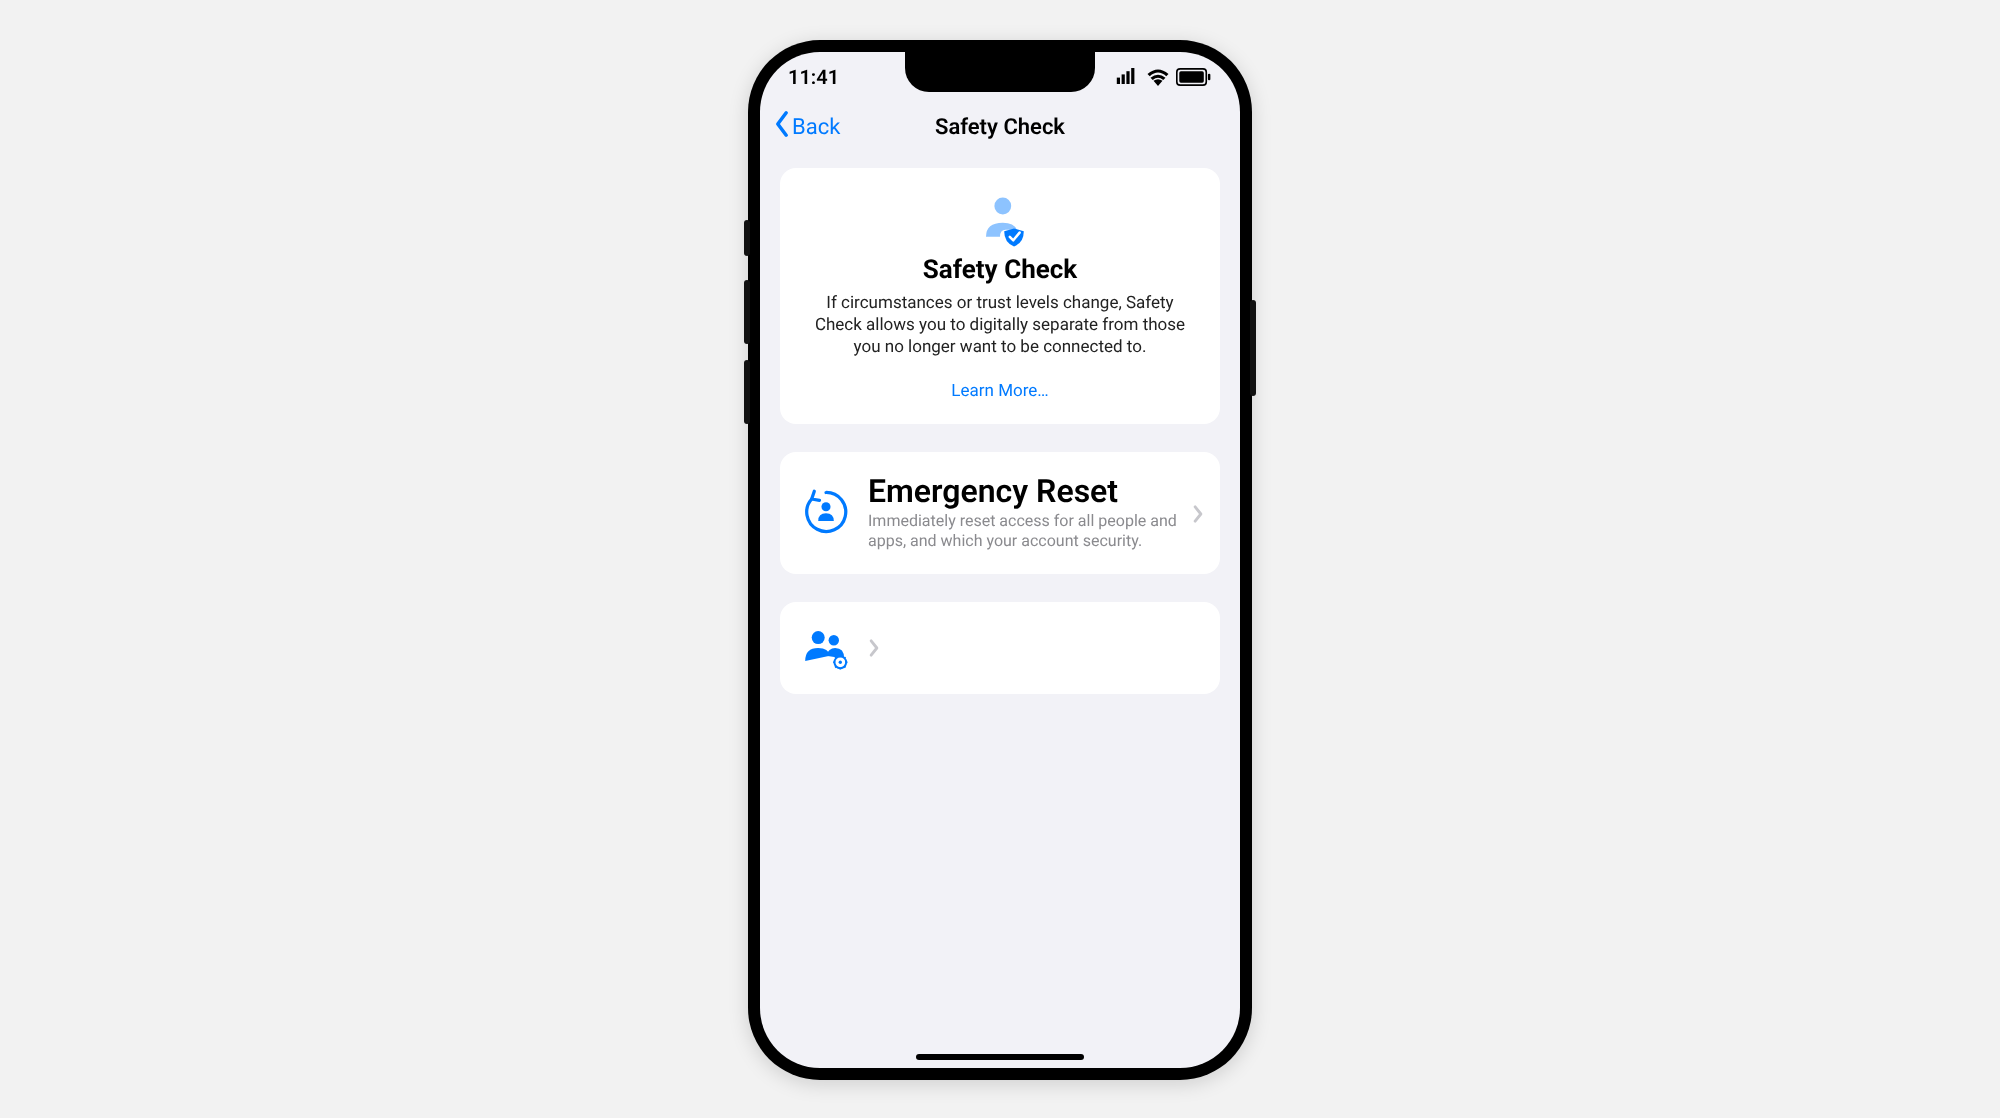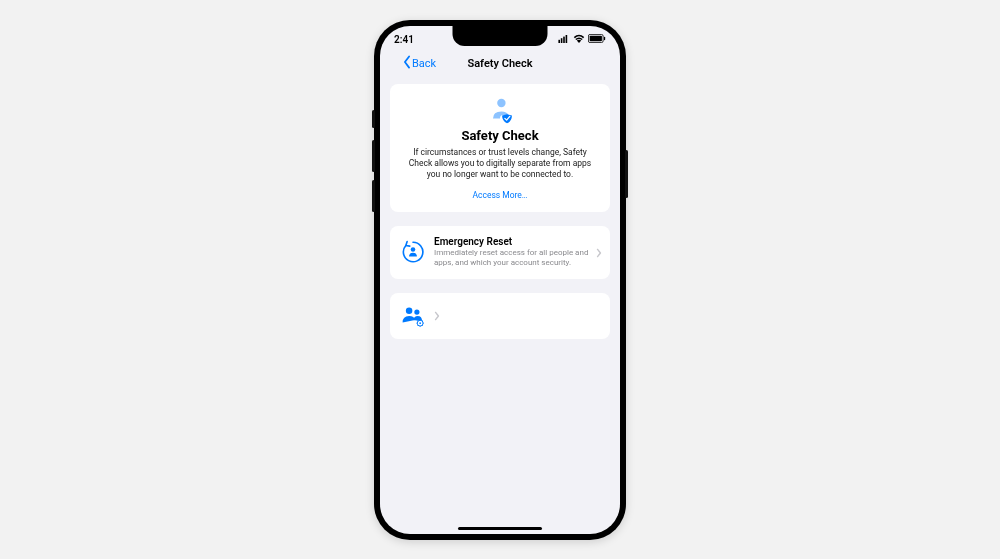--- a/index.html
+++ b/index.html
@@ -59,21 +59,21 @@
     font-size: 10px;
     font-weight: 600;
     color: #000;
   }
   .status-right { display: flex; align-items: center; gap: 3px; }
   .nav-bar {
     height: 24px;
     display: flex;
     align-items: center;
     position: relative;
-    padding: 0 22px 4px;
+    padding: 0 6px 4px;
   }
   .back-btn {
     display: flex;
     align-items: center;
     color: #007aff;
     font-size: 11px;
     cursor: pointer;
   }
   .back-btn svg { width: 10px; height: 14px; }
   .nav-title {
@@ -125,21 +125,21 @@
     cursor: pointer;
   }
   .row-icon {
     width: 26px;
     height: 26px;
     flex-shrink: 0;
     margin-right: 8px;
   }
   .row-text { flex: 1; min-width: 0; }
   .row-title {
-    font-size: 10px;
+    font-size: 16px;
     font-weight: 600;
     color: #000;
     margin-bottom: 1px;
   }
   .row-desc {
     font-size: 8px;
     line-height: 1.3;
     color: #8a8a8e;
   }
   .chevron {
@@ -163,21 +163,21 @@
 <div class="phone">
   <div class="btn-side btn-left1"></div>
   <div class="btn-side btn-left2"></div>
   <div class="btn-side btn-left3"></div>
   <div class="btn-side btn-right"></div>
 
   <div class="screen">
     <div class="notch"></div>
 
     <div class="status-bar">
-      <span>2:41</span>
+      <span>11:41</span>
       <div class="status-right">
         <span>
           <svg width="12" height="8" viewBox="0 0 14 10">
               <rect x="0" y="6" width="2" height="4" fill="#000"></rect>
               <rect x="3" y="4" width="2" height="6" fill="#000"></rect>
               <rect x="6" y="2" width="2" height="8" fill="#000"></rect>
               <rect x="9" y="0" width="2" height="10" fill="#000"></rect>
             </svg>
         </span>
         <span>
@@ -212,22 +212,22 @@
       <div class="card hero">
         <div class="hero-icon">
           <svg viewBox="0 0 40 40">
             <circle cx="22" cy="10" r="6" fill="#8dc3ff"></circle>
             <path d="M10 32 Q10 22 22 22 Q30 22 32 27 L24 27 Q20 27 20 32 Z" fill="#8dc3ff"></path>
             <path d="M30 26 L37 28 Q37 36 30 39 Q23 36 23 28 Z" fill="#007aff"></path>
             <path d="M27 32 L29.5 34.5 L34 29" stroke="#fff" stroke-width="1.8" fill="none" stroke-linecap="round" stroke-linejoin="round"></path>
           </svg>
         </div>
         <div class="hero-title">Safety Check</div>
-        <div class="hero-desc">If circumstances or trust levels change, Safety Check allows you to digitally separate from apps you no longer want to be connected to.</div>
-        <span class="learn-more">Access More…</span>
+        <div class="hero-desc">If circumstances or trust levels change, Safety Check allows you to digitally separate from those you no longer want to be connected to.</div>
+        <span class="learn-more">Learn More…</span>
       </div>
 
       <div class="card row">
         <div class="row-icon">
           <svg viewBox="0 0 40 40">
             <path d="M20 5 A15 15 0 1 1 9 10" stroke="#007aff" stroke-width="2.5" fill="none" stroke-linecap="round"></path>
             <path d="M11 4 L9 10 L15 11" stroke="#007aff" stroke-width="2.5" fill="none" stroke-linecap="round" stroke-linejoin="round"></path>
             <circle cx="20" cy="16" r="3.5" fill="#007aff"></circle>
             <path d="M14 27 Q14 21 20 21 Q26 21 26 27 Z" fill="#007aff"></path>
           </svg>

